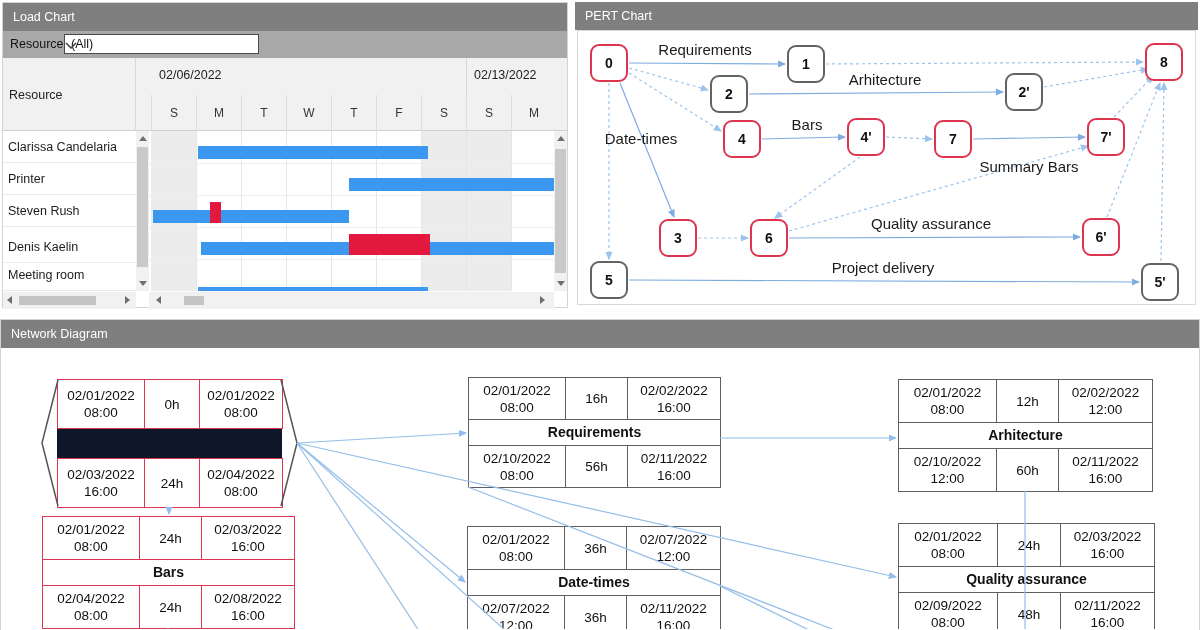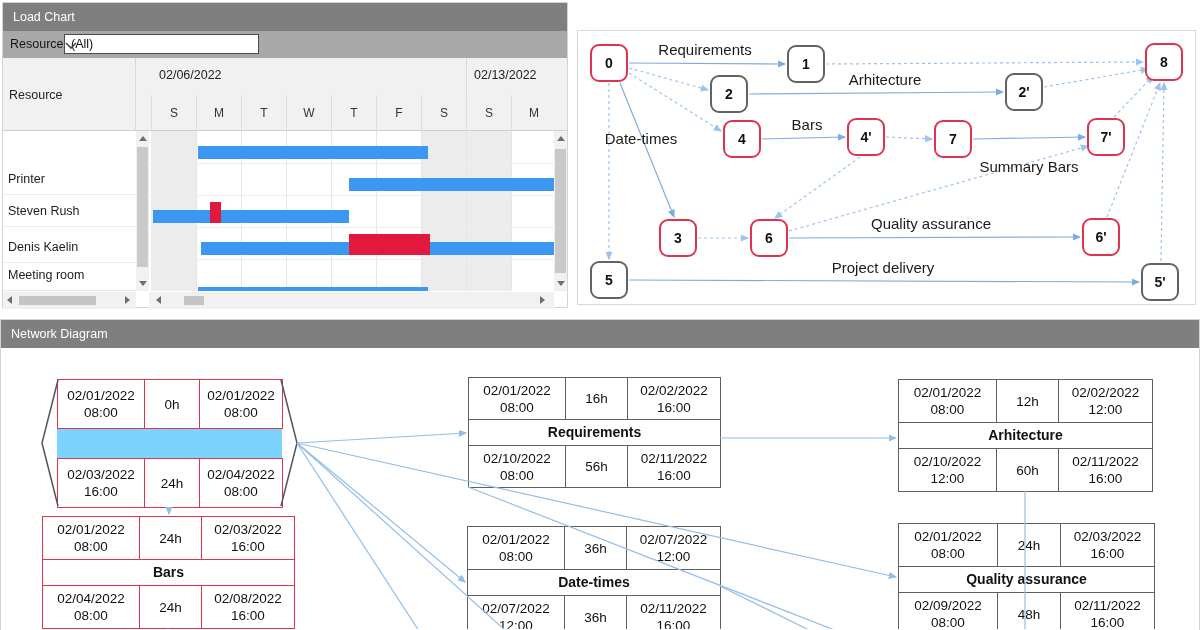--- a/index.html
+++ b/index.html
@@ -43,21 +43,21 @@
   .tri-rt{border-width:4px 0 4px 5px;border-color:transparent transparent transparent #6f6f6f;}
   
   #pert-panel{left:575px;top:2px;width:623px;height:306px;border:none;}
   #pert-body{position:absolute;left:2px;top:28px;width:619px;height:275px;background:#fff;border:1px solid #d9d9d9;}
   .pnode{position:absolute;width:38px;height:38px;border:2px solid;border-radius:9px;background:#fff;
          display:flex;align-items:center;justify-content:center;font-weight:bold;font-size:14px;color:#111;}
   .plabel{position:absolute;transform:translate(-50%,-50%);font-size:15px;color:#1a1a1a;white-space:nowrap;}
   
   #net-panel{left:0;top:319px;width:1200px;height:366px;}
   #net-body{position:absolute;left:2px;top:29px;width:1196px;height:280px;background:#fff;overflow:hidden;}
-  .nbox{position:absolute;background:#7dd3fc;}
+  .nbox{position:absolute;background:#0f172a;}
   .ncell{position:absolute;border:1px solid;display:flex;flex-direction:column;align-items:center;
          justify-content:center;font-size:13.5px;line-height:17px;color:#111;text-align:center;background:#fff;}
   .nname{font-weight:bold;font-size:14px;}
   svg{position:absolute;left:0;top:0;}
   #net-svg{pointer-events:none;}
 </style>
 </head>
 <body>
 
 <div id="stage">
@@ -83,20 +83,23 @@
         <div class="daycell" style="left: 238px;">T</div>
         <div class="daycell" style="left: 283px;">W</div>
         <div class="daycell" style="left: 328px;">T</div>
         <div class="daycell" style="left: 373px;">F</div>
         <div class="daycell" style="left: 418px;">S</div>
         <div class="daycell" style="left: 463px;">S</div>
         <div class="daycell" style="left: 508px;">M</div>
       </div>
     <div id="lc-body">
       <div id="res-names">
+          <div class="resrow" style="top: 0px;">
+            <span>Clarissa Candelaria</span>
+          </div>
           <div class="resrow" style="top: 64px;">
             <span>Steven Rush</span>
           </div>
           <div class="resrow" style="top: 32px;">
             <span>Printer</span>
           </div>
           <div class="resrow" style="top: 100px;">
             <span>Denis Kaelin</span>
           </div>
           <div class="resrow" style="top: 128px;">
@@ -144,20 +147,21 @@
       </div>
       <div class="hscroll" style="left:146px;width:405px;">
         <div class="tri tri-lf" style="left:7px;top:4px;"></div>
         <div class="hthumb" style="left:35px;width:20px;"></div>
         <div class="tri tri-rt" style="right:9px;top:4px;"></div>
       </div>
     </div>
   </section>
 
   <section class="panel" id="pert-panel">
+    <div class="titlebar">PERT Chart</div>
     <div id="pert-body">
       <svg id="pert-svg" width="619" height="275">
           <defs>
             <marker id="arrS" markerWidth="7" markerHeight="7" refX="6" refY="3" orient="auto">
               <path d="M0,0 L7,3 L0,6 Z" fill="#7facdf"></path>
             </marker>
             <marker id="arrD" markerWidth="7" markerHeight="7" refX="6" refY="3" orient="auto">
               <path d="M0,0 L7,3 L0,6 Z" fill="#9cc4ec"></path>
             </marker>
           </defs>

